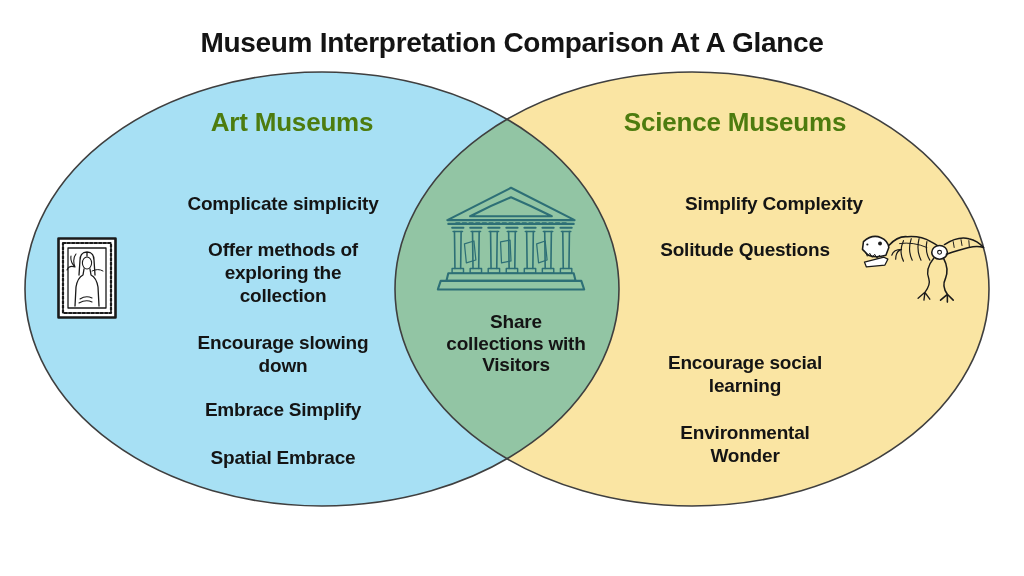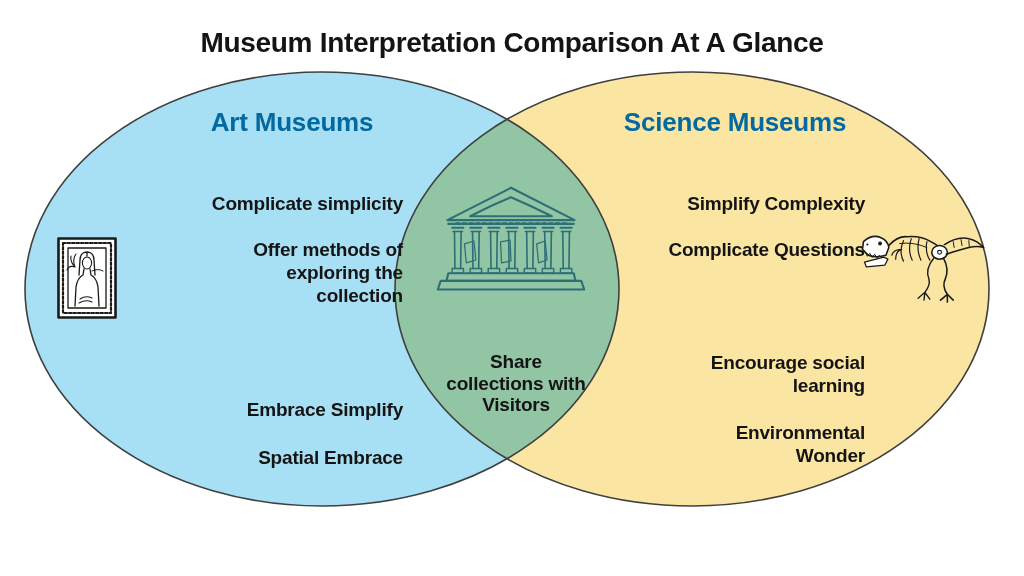--- a/index.html
+++ b/index.html
@@ -6,29 +6,29 @@
   .stage{
     position:relative;width:1024px;height:576px;background:#ffffff;overflow:hidden;
     font-family:"Liberation Sans", sans-serif;color:#111;
   }
   .abs{position:absolute;}
   .title{
     top:27px;left:0;width:1024px;text-align:center;
     font-size:28px;font-weight:700;letter-spacing:-0.3px;color:#141414;
   }
   .circle-label{
-    font-size:26px;font-weight:700;text-align:center;letter-spacing:-0.2px;color:#0369a1;
+    font-size:26px;font-weight:700;text-align:center;letter-spacing:-0.2px;color:#4d7c0f;
   }
   .item{
-    font-size:19px;font-weight:700;line-height:23px;text-align:right;
+    font-size:19px;font-weight:700;line-height:23px;text-align:center;
     white-space:pre-line;letter-spacing:-0.2px;color:#141414;
   }
   .overlap-text{
     font-size:19px;font-weight:700;line-height:21.5px;text-align:center;
-    white-space:pre-line;letter-spacing:-0.2px;color:#141414;margin-top:40px;
+    white-space:pre-line;letter-spacing:-0.2px;color:#141414;
   }
   svg{display:block;}
 </style>
 </head>
 <body>
 
 <div class="stage">
 
   <svg class="abs" style="left:0;top:0" width="1024" height="576" viewBox="0 0 1024 576">
     <defs>
@@ -43,26 +43,28 @@
     <ellipse cx="692" cy="289" rx="297" ry="217" fill="none" stroke-width="1.6" stroke="#3f3f3f"></ellipse>
   </svg>
 
   <div class="abs title">Museum Interpretation Comparison At A Glance</div>
 
   <div class="abs circle-label" style="left:192px;top:107px;width:200px">Art Museums</div>
   <div class="abs item" style="left:163px;top:192px;width:240px">Complicate simplicity</div>
   <div class="abs item" style="left:163px;top:238px;width:240px">Offer methods of
 exploring the
 collection</div>
+  <div class="abs item" style="left:163px;top:331px;width:240px">Encourage slowing
+down</div>
   <div class="abs item" style="left:163px;top:398px;width:240px">Embrace Simplify</div>
   <div class="abs item" style="left:163px;top:446px;width:240px">Spatial Embrace</div>
 
   <div class="abs circle-label" style="left:615px;top:107px;width:240px">Science Museums</div>
-  <div class="abs item" style="left:625px;top:192px;width:240px">Simplify Complexity</div>
-  <div class="abs item" style="left:625px;top:238px;width:240px">Complicate Questions</div>
+  <div class="abs item" style="left:654px;top:192px;width:240px">Simplify Complexity</div>
+  <div class="abs item" style="left:625px;top:238px;width:240px">Solitude Questions</div>
   <div class="abs item" style="left:625px;top:351px;width:240px">Encourage social
 learning</div>
   <div class="abs item" style="left:625px;top:421px;width:240px">Environmental
 Wonder</div>
 
   <div class="abs overlap-text" style="left:431px;top:311px;width:170px">Share
 collections with
 Visitors</div>
 
   <svg class="abs" style="left:435px;top:184px" width="152" height="114" viewBox="0 0 160 118">

